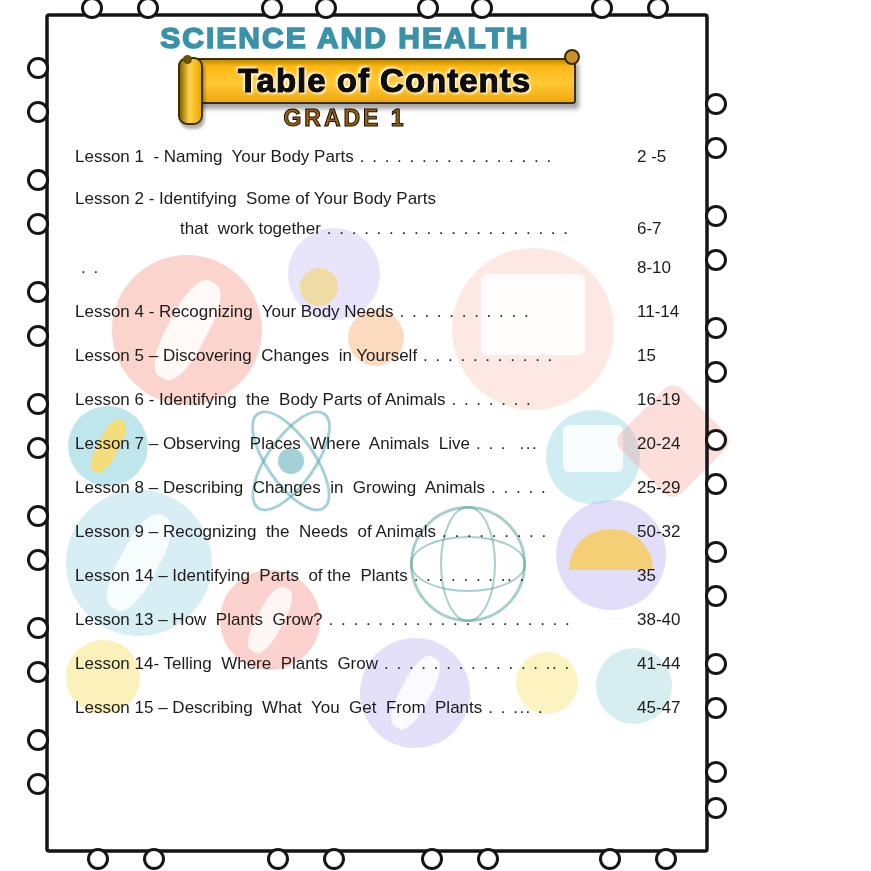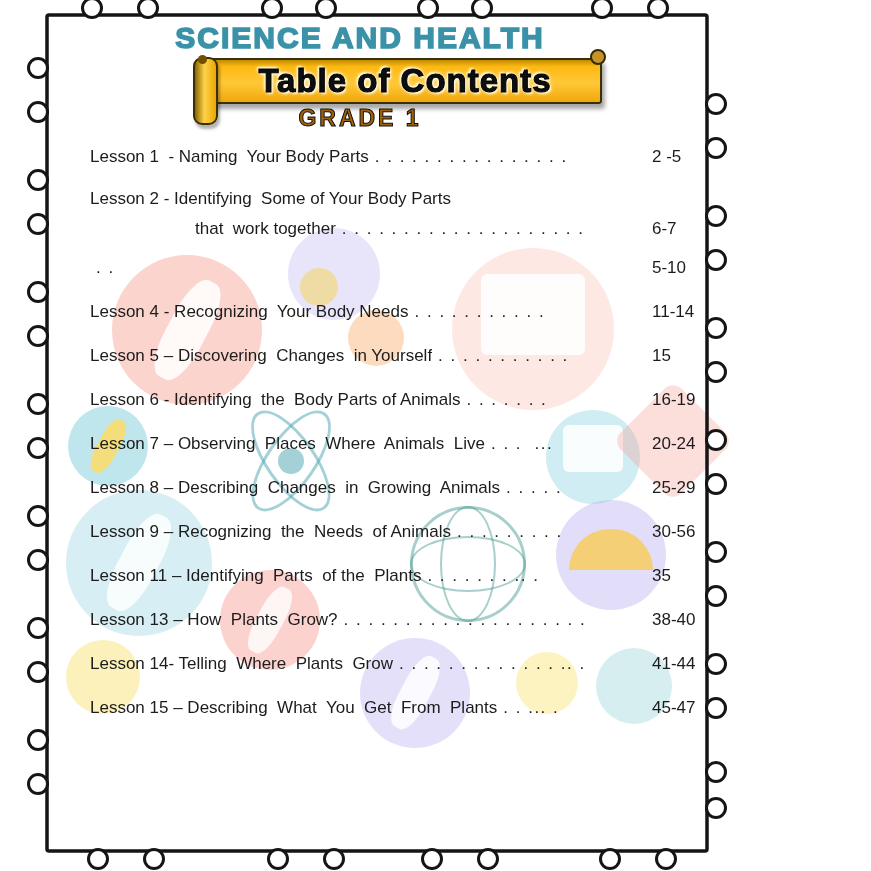--- a/index.html
+++ b/index.html
@@ -21,27 +21,27 @@
   .bg-icon .ring{position:absolute;left:0;top:29%;width:100%;height:42%;
         border:3px solid;border-radius:50%;box-sizing:border-box;}
   .bg-icon .nucleus{position:absolute;left:39%;top:39%;width:22%;height:22%;border-radius:50%;}
   .bg-icon .g-outer{position:absolute;inset:0;border:3px solid;border-radius:50%;box-sizing:border-box;}
   .bg-icon .g-v{position:absolute;left:26%;top:0;width:48%;height:100%;border:2px solid;border-radius:50%;box-sizing:border-box;}
   .bg-icon .g-h{position:absolute;left:0;top:26%;width:100%;height:48%;border:2px solid;border-radius:50%;box-sizing:border-box;}
   .bg-icon .semi{position:absolute;left:12%;top:26%;width:76%;height:38%;
         border-radius:200px 200px 0 0;}
 
   
-  .content{position:absolute;left:62px;top:15px;width:596px;height:836px;z-index:2;}
+  .content{position:absolute;left:47px;top:15px;width:596px;height:836px;z-index:2;}
 
   .subject-title{position:absolute;left:0;top:6px;width:100%;text-align:center;
         font-size:30px;font-weight:bold;letter-spacing:2px;
         color:var(--title_teal,#3a92a8);-webkit-text-stroke:1.6px var(--title_teal,#3a92a8);}
 
-  .banner-wrap{position:absolute;left:131px;top:41px;width:398px;height:50px;padding-left:11px;}
+  .banner-wrap{position:absolute;left:131px;top:41px;width:398px;height:50px;}
   .banner{position:absolute;left:15px;right:0;top:2px;bottom:2px;
         background:linear-gradient(180deg,#c18c00 0%,#fdb913 16%,#ffc838 55%,#f0a80a 100%);
         border:2.5px solid var(--banner_border,#3a2f00);border-radius:3px;
         box-shadow:3px 5px 4px rgba(0,0,0,0.35);
         display:flex;align-items:center;justify-content:center;}
   .banner-text{font-size:33px;font-weight:bold;color:#0e0e0e;letter-spacing:1px;
         -webkit-text-stroke:1px #000;
         text-shadow:0 0 3px #fff,0 0 5px #fffbe0,2px 2px 2px #fff3c4,-2px -2px 2px #fff3c4;}
   .scroll-roll{position:absolute;left:0;top:1px;width:21px;height:64px;
         background:linear-gradient(90deg,#8a6400 0%,#ffd24a 45%,#e9a900 100%);
@@ -196,21 +196,21 @@
           <div class="toc-line"><span class="toc-title">Lesson 2 - Identifying  Some of Your Body Parts</span></div>
           <div class="toc-line flex">
             <span class="toc-title indent">that  work together</span>
             <span class="toc-dots">. . . . . . . . . . . . . . . . . . . .</span>
             <span class="toc-pages">6-7</span>
           </div>
         </div>
         <div class="toc-entry">
           <div class="toc-line flex">
             <span class="toc-dots">. .</span>
-            <span class="toc-pages">5-10</span>
+            <span class="toc-pages">8-10</span>
           </div>
         </div>
         <div class="toc-entry">
           <div class="toc-line flex">
             <span class="toc-title">Lesson 4 - Recognizing  Your Body Needs</span>
             <span class="toc-dots">. . . . . . . . . . .</span>
             <span class="toc-pages">11-14</span>
           </div>
         </div>
         <div class="toc-entry">
@@ -238,26 +238,26 @@
           <div class="toc-line flex">
             <span class="toc-title">Lesson 8 – Describing  Changes  in  Growing  Animals</span>
             <span class="toc-dots">. . . . .</span>
             <span class="toc-pages">25-29</span>
           </div>
         </div>
         <div class="toc-entry">
           <div class="toc-line flex">
             <span class="toc-title">Lesson 9 – Recognizing  the  Needs  of Animals</span>
             <span class="toc-dots">. . . . . . . . .</span>
-            <span class="toc-pages">30-56</span>
-          </div>
-        </div>
-        <div class="toc-entry">
-          <div class="toc-line flex">
-            <span class="toc-title">Lesson 11 – Identifying  Parts  of the  Plants</span>
+            <span class="toc-pages">50-32</span>
+          </div>
+        </div>
+        <div class="toc-entry">
+          <div class="toc-line flex">
+            <span class="toc-title">Lesson 14 – Identifying  Parts  of the  Plants</span>
             <span class="toc-dots">. . . . . . . .. .</span>
             <span class="toc-pages">35</span>
           </div>
         </div>
         <div class="toc-entry">
           <div class="toc-line flex">
             <span class="toc-title">Lesson 13 – How  Plants  Grow?</span>
             <span class="toc-dots">. . . . . . . . . . . . . . . . . . . .</span>
             <span class="toc-pages">38-40</span>
           </div>

